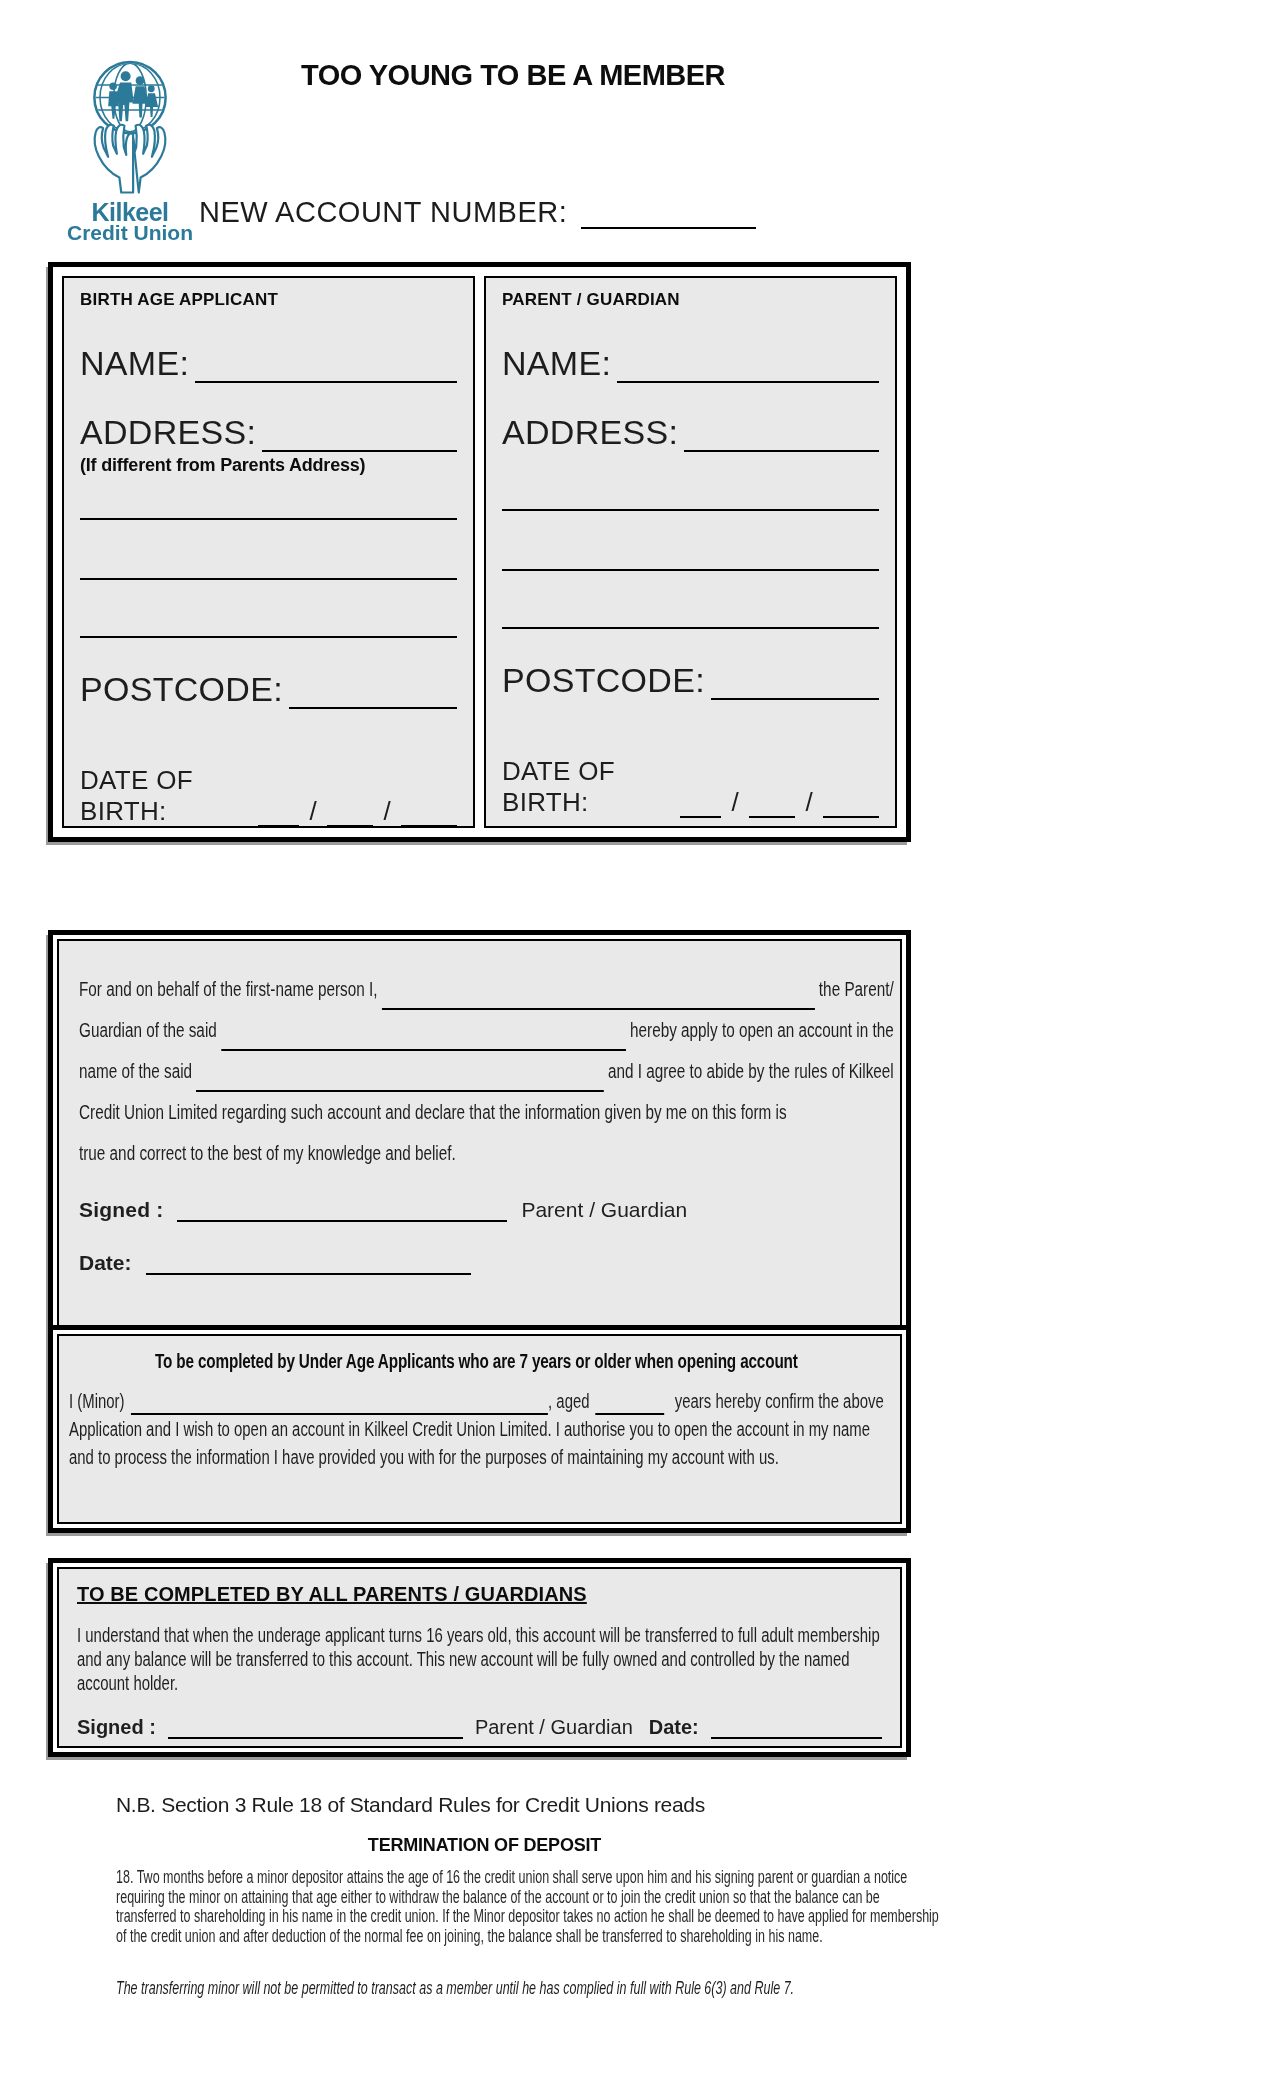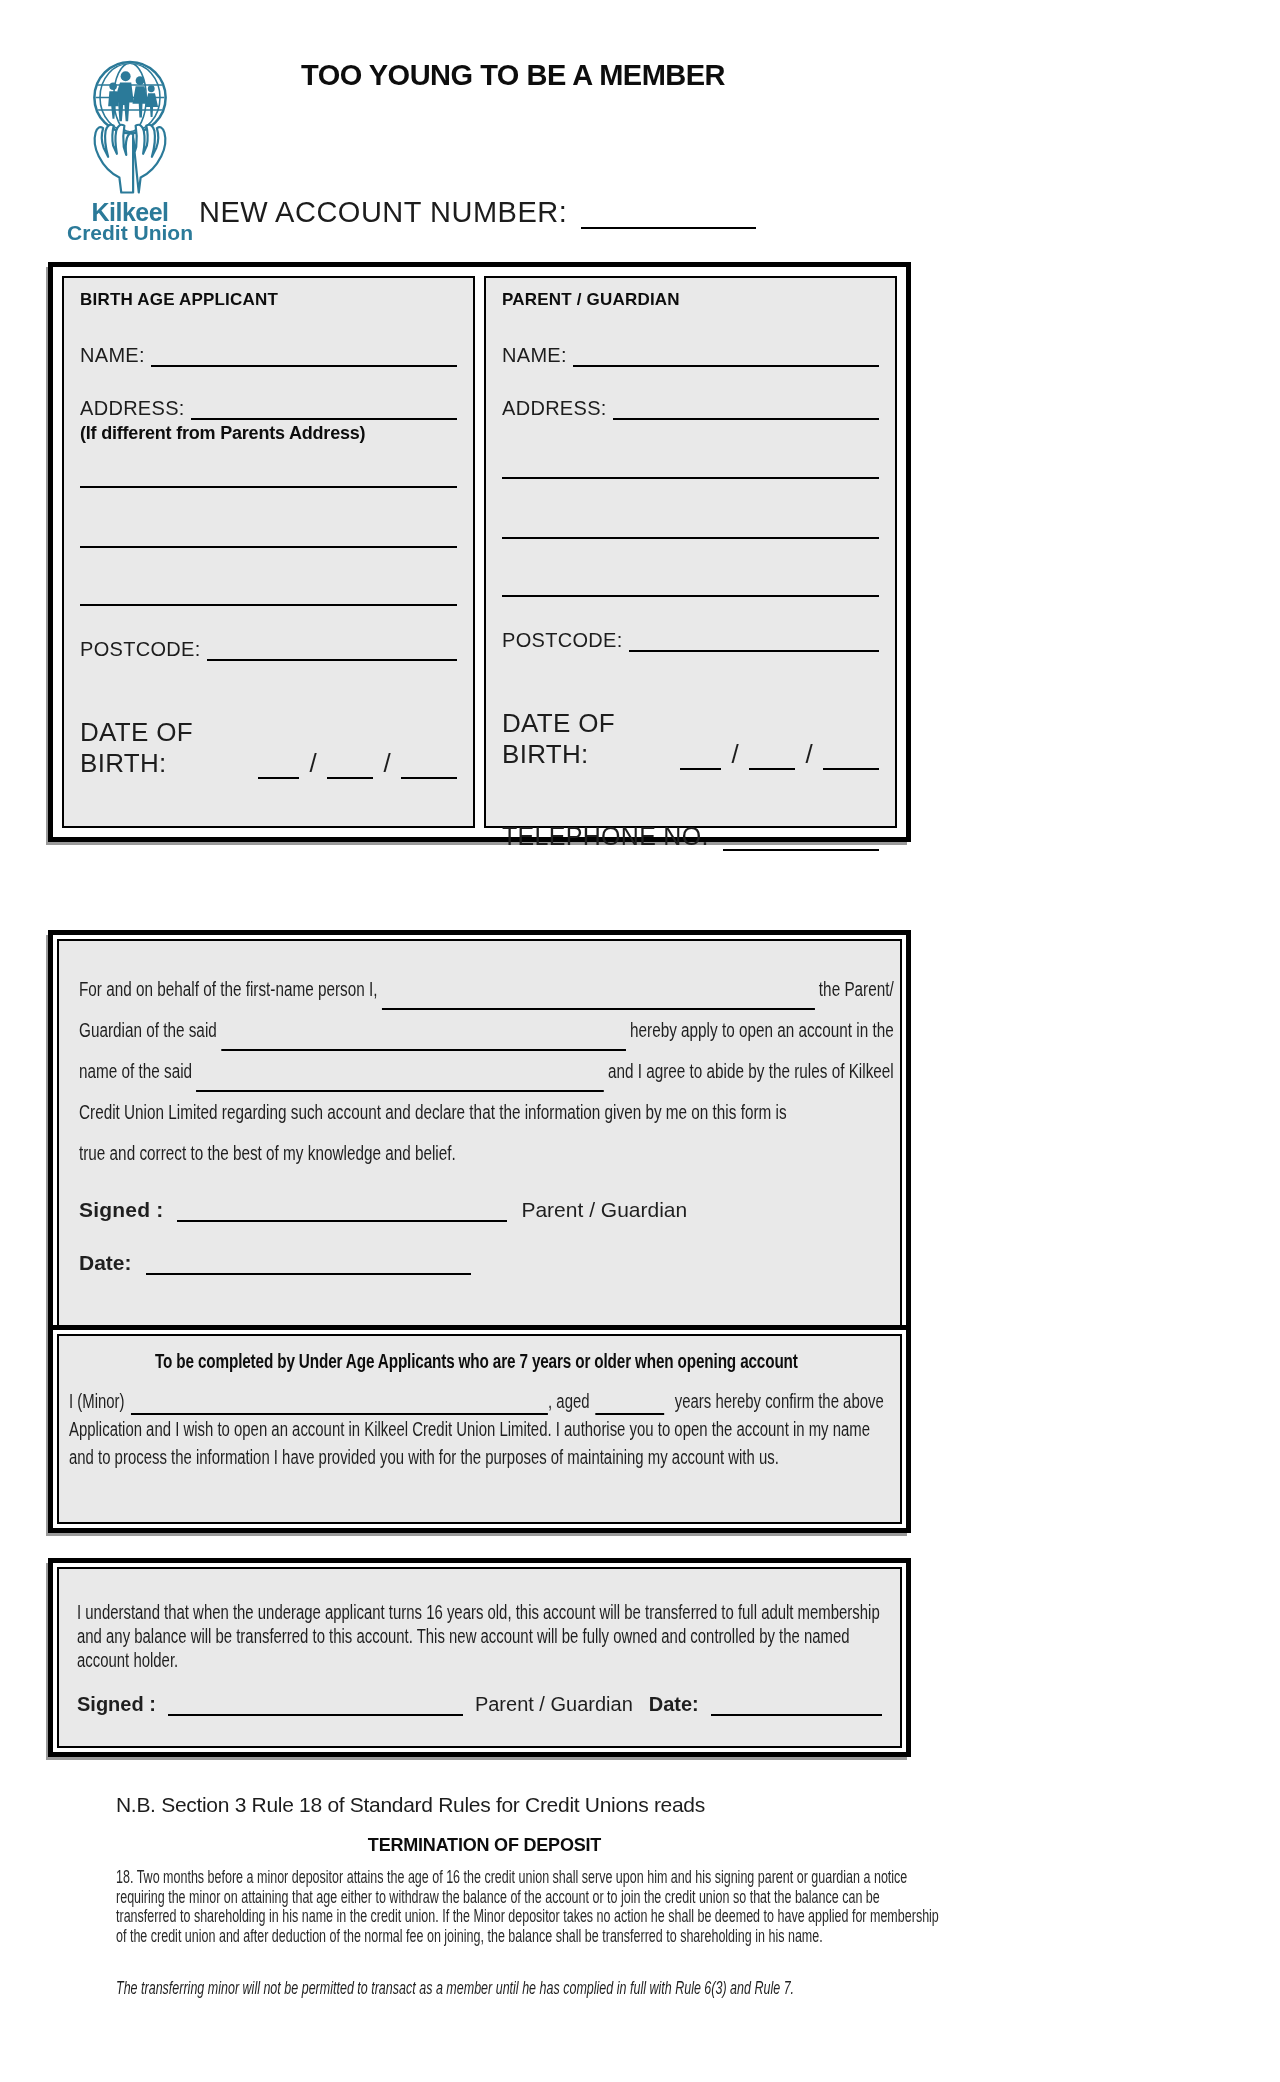--- a/index.html
+++ b/index.html
@@ -18,21 +18,21 @@
   
   .bl{display:inline-block;border-bottom:2px solid #000;height:1.05em;}
   .grow{flex:1;}
   .obox{position:absolute;left:0;width:863px;border:5px solid #000;background:#fff;box-shadow:-3px 4px 0 -1px #9a9a9a;}
   .ibox{border:2px solid #000;background:#e9e9e9;}
 
   
   .box1{top:262px;height:580px;display:flex;gap:9px;padding:9px;box-sizing:border-box;}
   .box1 .ibox{flex:1;padding:12px 16px 10px;display:flex;flex-direction:column;box-sizing:border-box;}
   .bhead{font-weight:700;font-size:17px;letter-spacing:0.2px;color:#0d0d0d;}
-  .frow{display:flex;align-items:flex-end;font-size:20px;letter-spacing:0.3px;color:#1d1d1d;}
+  .frow{display:flex;align-items:flex-end;font-size:34px;letter-spacing:0.3px;color:#1d1d1d;}
   .frow .bl{border-bottom-width:2px;}
   .note{font-weight:700;font-size:18px;letter-spacing:-0.2px;margin-top:3px;color:#0d0d0d;}
   .ruleline{border-bottom:2px solid #000;height:0;}
   .dobrow{display:flex;align-items:flex-end;font-size:26px;letter-spacing:0.3px;color:#1d1d1d;}
   .dobrow .sep{margin:0 10px;}
   .dobrow .d1{width:52px;margin-left:12px;}
   .dobrow .d2{width:58px;}
   .dobrow .d3{width:70px;}
 
   
@@ -174,24 +174,20 @@
         <span class="bl grow" style="margin-left:6px;"></span>
       </div>
       <div class="dobrow" style="margin-top:56px;">
         <span>DATE OF BIRTH:</span>
         <span class="bl d1"></span>
         <span class="sep">/</span>
         <span class="bl d2"></span>
         <span class="sep">/</span>
         <span class="bl d3"></span>
       </div>
-      <div class="frow" style="margin-top:52px;font-size:25px;">
-        <span>TELEPHONE NO.</span>
-        <span class="bl grow" style="margin-left:14px;"></span>
-      </div>
     </div>
   </div>
 
   <div class="obox dbl box2">
     <div class="ibox">
       <div class="cond">
         <div class="decl-line">
           <span class="pre">For and on behalf of the first-name person I, </span>
           <span class="bl grow"></span>
           <span class="pre"> the Parent/</span>
@@ -236,20 +232,21 @@
           <span class="bl aged-bl"></span>
           <span class="pre" style="white-space:pre;"> years hereby confirm the above</span>
         </div>
         <div class="b3body">Application and I wish to open an account in Kilkeel Credit Union Limited. I authorise you to open the account in my name and to process the information I have provided you with for the purposes of maintaining my account with us.</div>
       </div>
     </div>
   </div>
 
   <div class="obox dbl box4">
     <div class="ibox">
+      <div class="b4head">TO BE COMPLETED BY ALL PARENTS / GUARDIANS</div>
       <div class="cond">
         <div class="b4body">I understand that when the underage applicant turns 16 years old, this account will be transferred to full adult membership and any balance will be transferred to this account. This new account will be fully owned and controlled by the named account holder.</div>
       </div>
       <div class="b4sig">
         <span class="lab">Signed :</span>
         <span class="bl bl1"></span>
         <span class="suffix">Parent / Guardian</span>
         <span class="lab">Date:</span>
         <span class="bl bl2"></span>
       </div>

